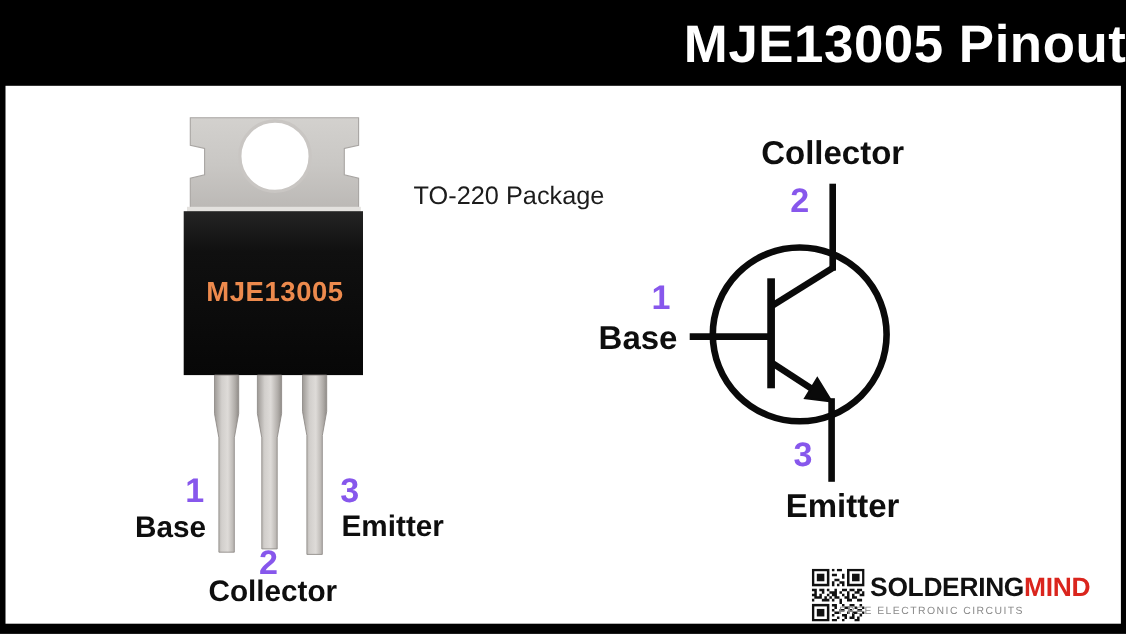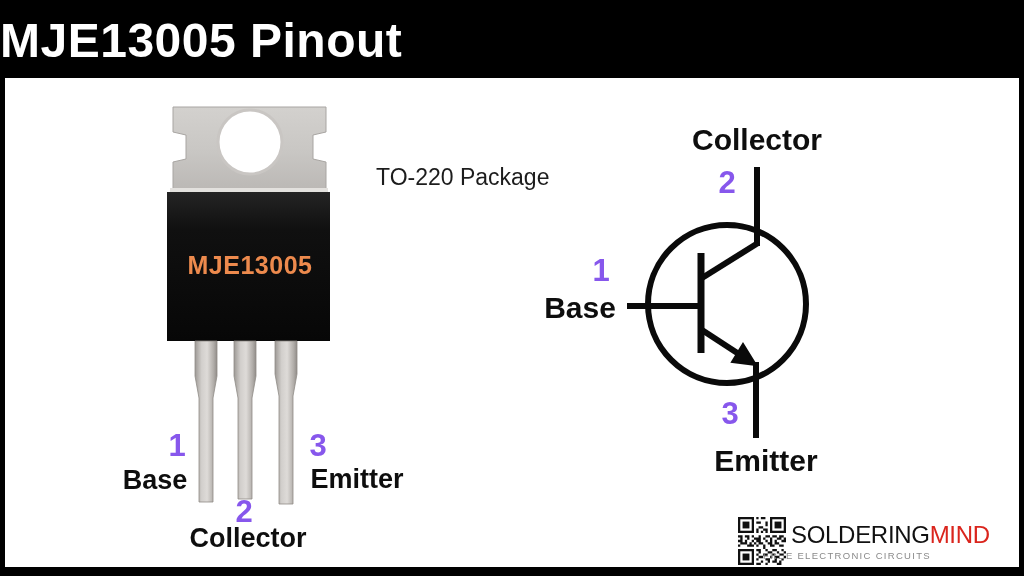--- a/index.html
+++ b/index.html
@@ -1,35 +1,35 @@
 <!DOCTYPE html>
 <html><head>
 <meta charset="utf-8">
 <style>
   html,body{margin:0;padding:0;background:#000;}
   #page{
     position:relative;width:1024px;height:576px;background:#000;overflow:hidden;
     font-family:"Liberation Sans","DejaVu Sans",sans-serif;
   }
   .page-title{
-    position:absolute;left:0;right:0;top:13px;text-align:left;
+    position:absolute;left:0;right:0;top:13px;text-align:right;
     color:#fff;font-size:48px;font-weight:800;letter-spacing:.5px;white-space:nowrap;
   }
   .content-panel{
     position:absolute;left:5px;top:78px;width:1014px;height:489px;background:#fff;
   }
   .abs{position:absolute;white-space:nowrap;}
   .ctr{transform:translate(-50%,-50%);}
   .pin-num{color:#8757ec;font-size:31px;font-weight:800;}
   .pin-name{color:#0e0e0e;font-size:27px;font-weight:700;}
   .schem-num{color:#8757ec;font-size:31px;font-weight:800;}
   .schem-name{color:#0e0e0e;font-size:30px;font-weight:700;}
   .type-heading{color:#0d0d0d;font-size:30px;font-weight:800;letter-spacing:-.3px;}
   .pkg-heading{color:#1c1c1c;font-size:23px;font-weight:400;}
-  .brand{font-size:24px;font-weight:400;letter-spacing:-.3px;color:#111;}
+  .brand{font-size:24px;font-weight:700;letter-spacing:-.3px;color:#111;}
   .brand .mind{color:#da251d;}
   .tagline{font-size:9.5px;color:#8a8a8a;letter-spacing:1.3px;font-weight:500;}
   svg{display:block;}
 </style>
 </head>
 <body>
 
 <div id="page">
 
   <div class="page-title">MJE13005 Pinout</div>

